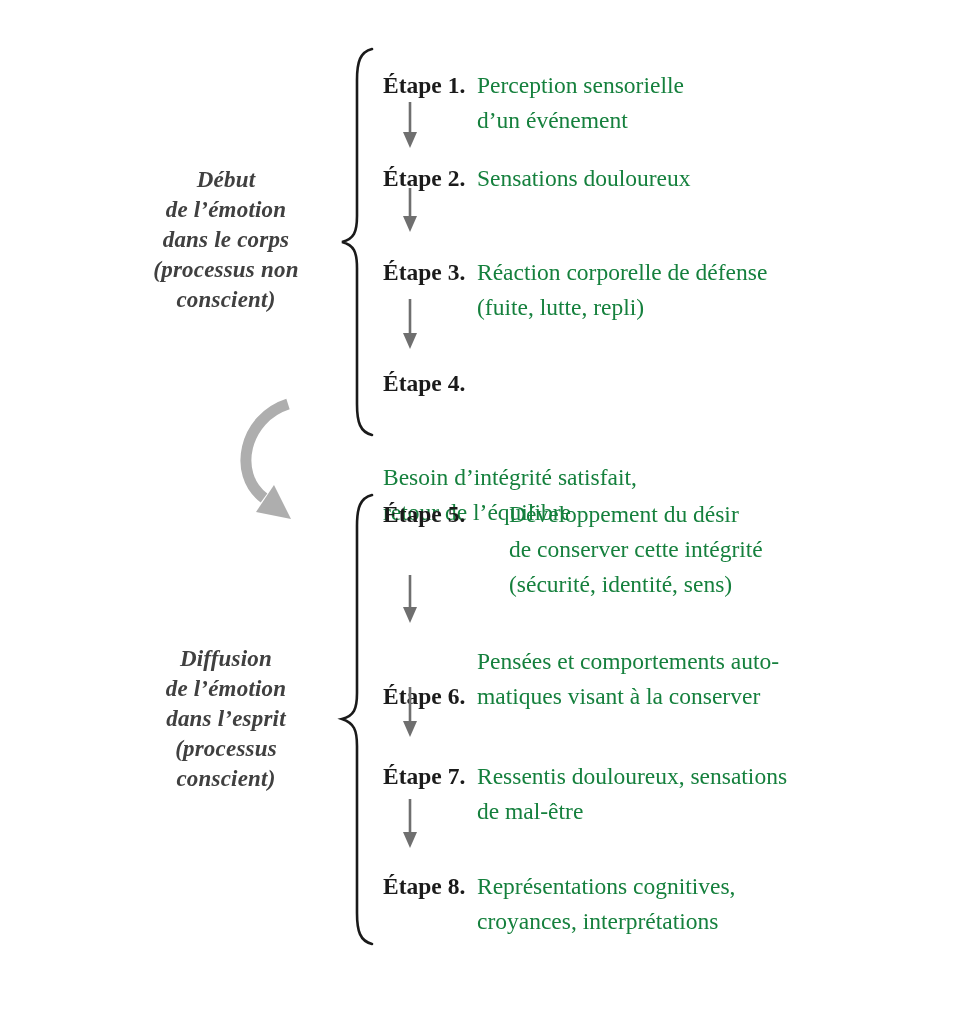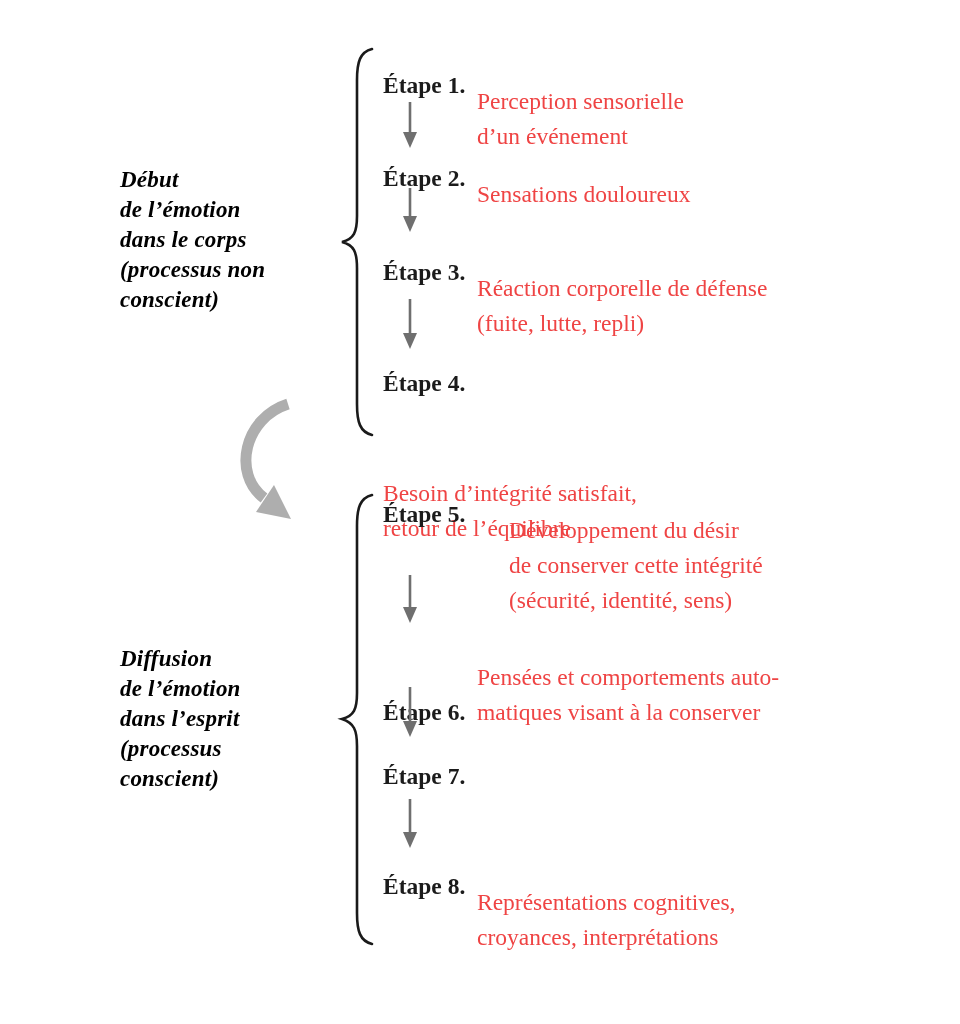--- a/index.html
+++ b/index.html
@@ -11,26 +11,26 @@
     position: relative;
     width: 960px;
     height: 1024px;
     background: #ffffff;
     overflow: hidden;
     font-family: "Liberation Serif", "DejaVu Serif", serif;
   }
   .side-label {
     position: absolute;
     width: 212px;
-    text-align: left;
+    text-align: center;
     font-size: 23px;
     font-weight: bold;
     font-style: italic;
     line-height: 30px;
-    color: #000000;
+    color: #404040;
     white-space: pre-line;
     letter-spacing: 0.2px;
   }
   .side-label-1 { left: 120px; top: 165px; }
   .side-label-2 { left: 120px; top: 644px; }
   .brace {
     position: absolute;
     display: block;
   }
   .brace-1 { left: 334px; top: 46px; }
@@ -43,23 +43,22 @@
     align-items: flex-start;
     font-size: 23.5px;
     line-height: 35px;
   }
   .step-label {
     flex: 0 0 94px;
     font-weight: bold;
     color: #1b1b1b;
   }
   .step-text {
-    color: #ef4444;
+    color: #15803d;
     white-space: pre-line;
-    margin-top: 16px;
   }
   .step-1 { top: 68px; }
   .step-2 { top: 161px; }
   .step-3 { top: 255px; }
   .step-4 { top: 366px; flex-direction: column; }
   .step-5 { top: 497px; gap: 32px; }
   .step-6 { top: 644px; align-items: flex-end; }
   .step-7 { top: 759px; }
   .step-8 { top: 869px; }
   .flow-arrow {
@@ -164,20 +163,22 @@
 matiques visant à la conserver</span>
   </div>
 
   <svg class="flow-arrow flow-arrow-6" width="22" height="50" viewBox="0 0 22 50" aria-hidden="true">
     <line x1="11" y1="0" x2="11" y2="35" stroke="#6f6f6f" stroke-width="2.6"></line>
     <polygon points="4,34 18,34 11,50" fill="#6f6f6f"></polygon>
   </svg>
 
   <div class="step step-7">
     <span class="step-label">Étape 7.</span>
+    <span class="step-text">Ressentis douloureux, sensations
+de mal-être</span>
   </div>
 
   <svg class="flow-arrow flow-arrow-7" width="22" height="49" viewBox="0 0 22 49" aria-hidden="true">
     <line x1="11" y1="0" x2="11" y2="34" stroke="#6f6f6f" stroke-width="2.6"></line>
     <polygon points="4,33 18,33 11,49" fill="#6f6f6f"></polygon>
   </svg>
 
   <div class="step step-8">
     <span class="step-label">Étape 8.</span>
     <span class="step-text">Représentations cognitives,

